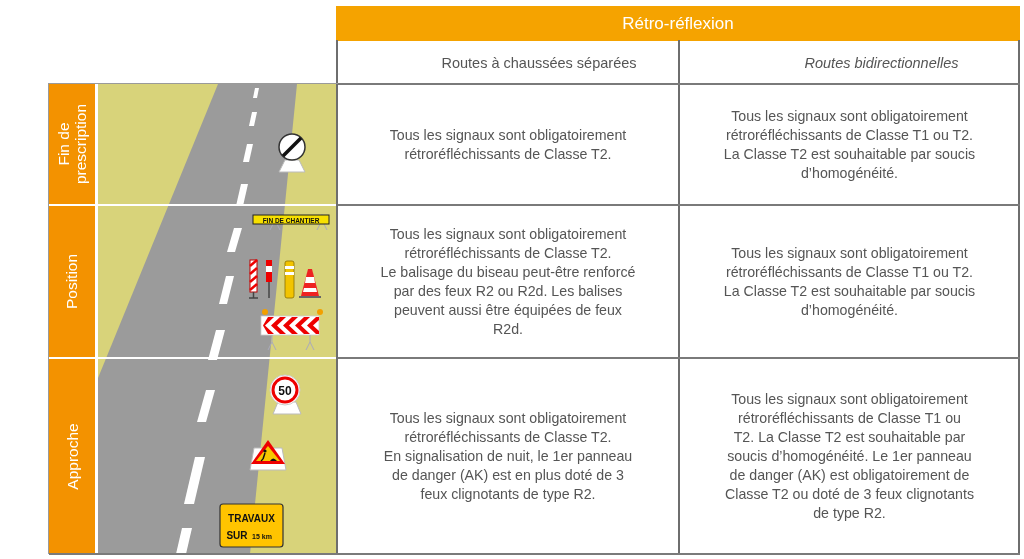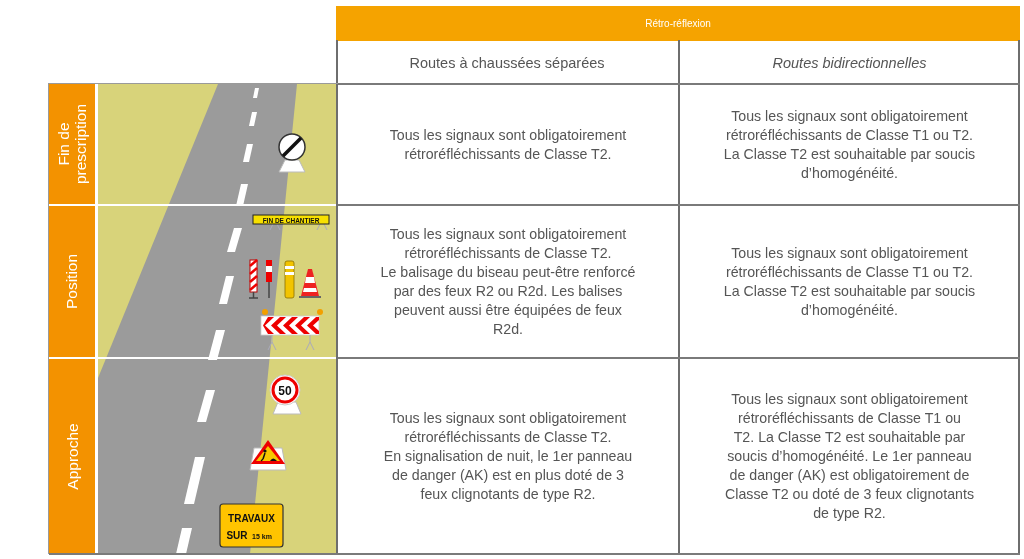--- a/index.html
+++ b/index.html
@@ -1,22 +1,22 @@
 <!DOCTYPE html>
 <html><head>
 <meta charset="utf-8">
 <style>
   html, body { margin:0; padding:0; background:#ffffff; }
   body { width:1024px; height:559px; position:relative; overflow:hidden;
          font-family:"Liberation Sans", sans-serif; color:#4a4a4a; }
   .abs { position:absolute; box-sizing:border-box; }
   .hdr-orange { left:336px; top:6px; width:684px; height:35px; background:#F5A300;
-                color:#ffffff; font-size:10px; display:flex; align-items:center; justify-content:center; }
+                color:#ffffff; font-size:17px; display:flex; align-items:center; justify-content:center; }
   .sub { top:41px; height:43px; background:#fff; display:flex; align-items:center; justify-content:center;
-         font-size:14.5px; color:#555; }
+         font-size:14.5px; color:#555;margin-left:32px; }
   .cell { display:flex; align-items:center; justify-content:center; text-align:center;
           font-size:14.2px; line-height:19px; color:#555; padding:0 10px; white-space:pre-line; }
   .vline { background:#6e6e6e; width:2px; }
   .hline { background:#7a7a7a; height:2px; }
   .label { background:#F39200; color:#fff; display:flex; align-items:center; justify-content:center; }
   .label span { transform:rotate(-90deg); white-space:pre-line; text-align:center; font-size:15.5px; line-height:17px; }
   svg { display:block; }
 </style>
 </head>
 <body>

